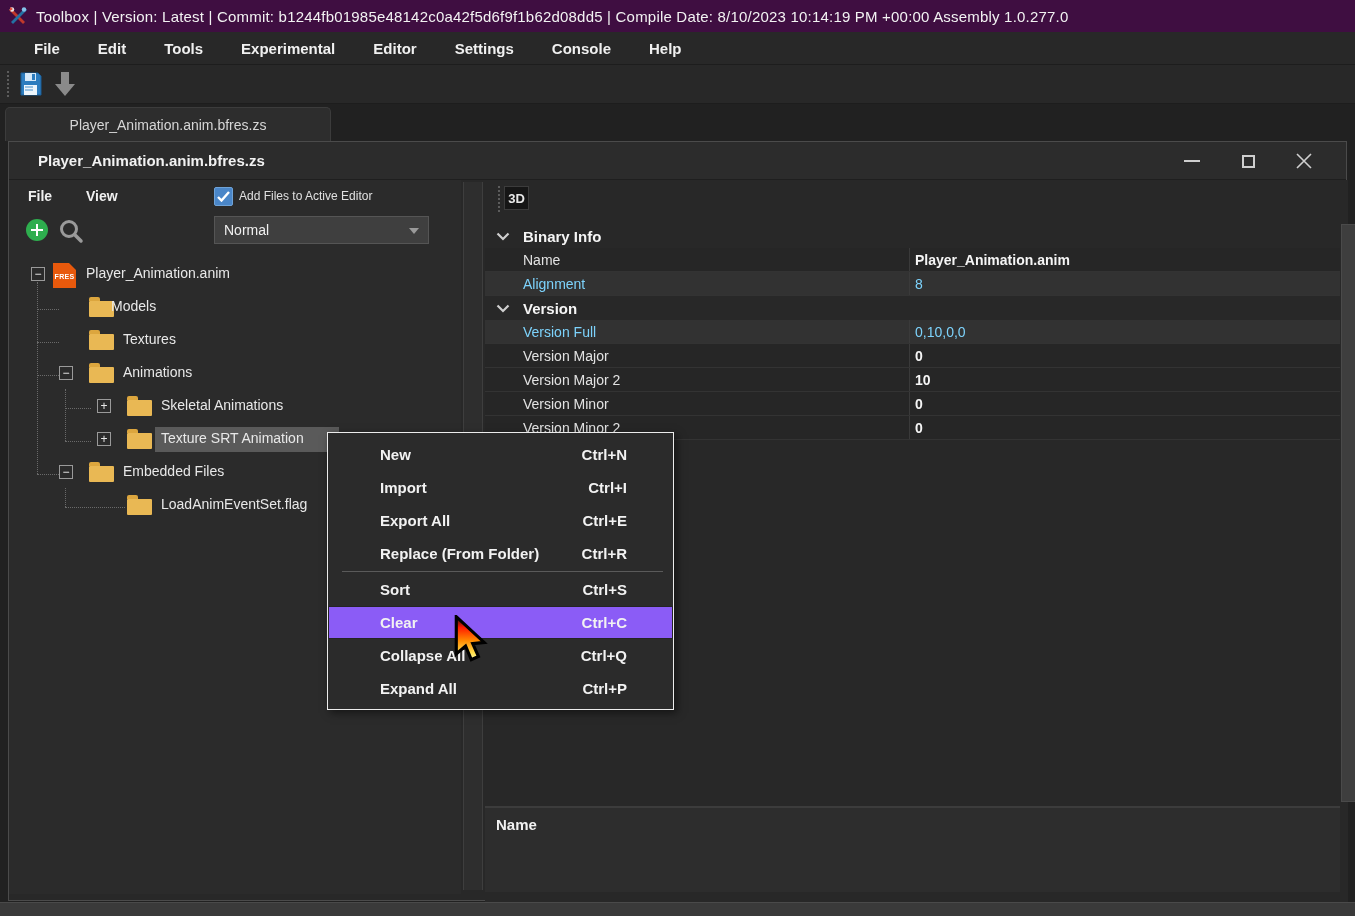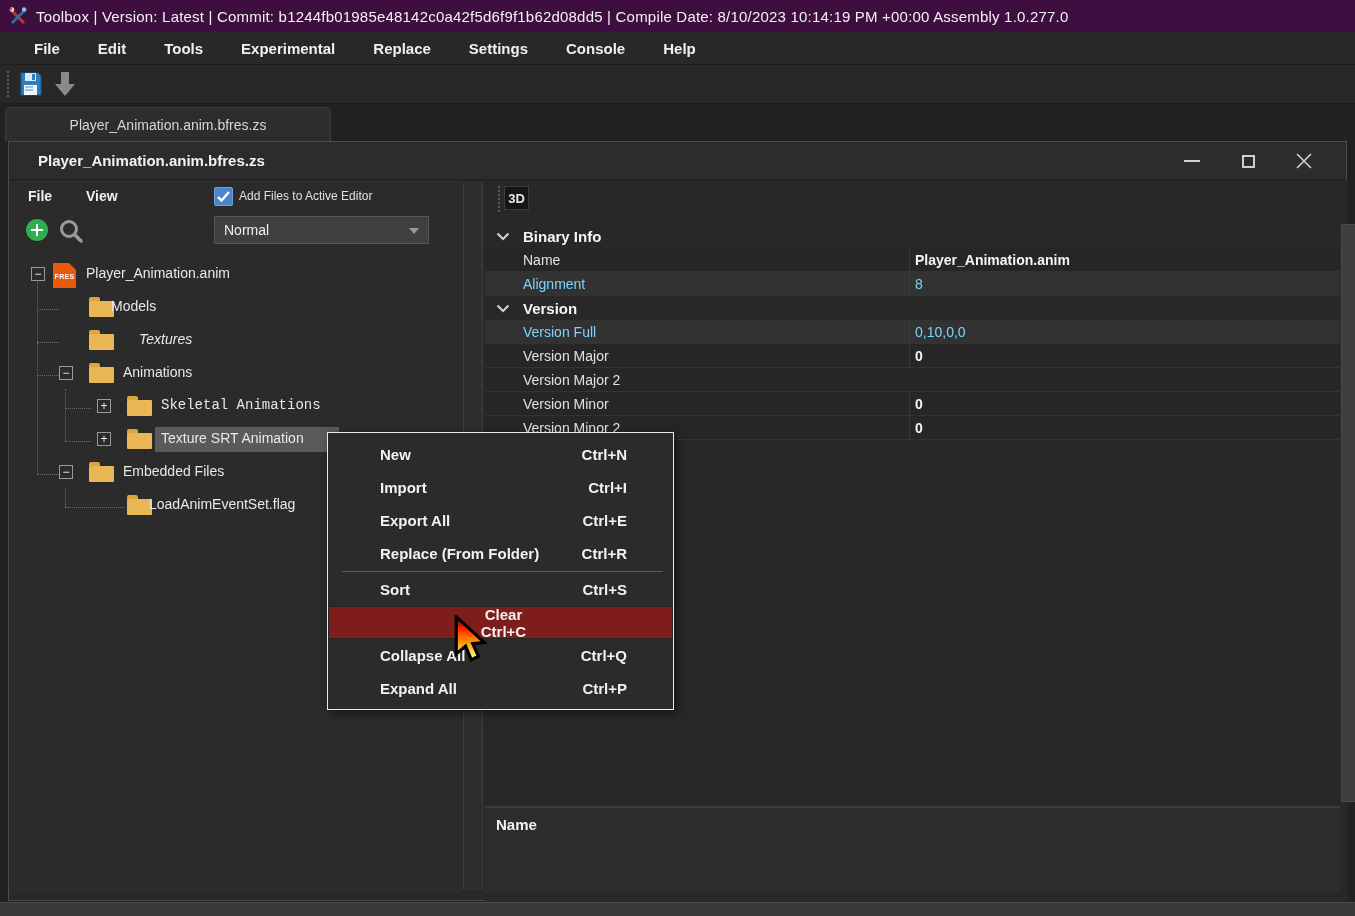--- a/index.html
+++ b/index.html
@@ -153,21 +153,21 @@
     position:absolute; left:327px; top:432px; width:347px; height:278px;
     background:#2b2b2b; border:1px solid #ececec; padding-top:5px; z-index:50;
     box-shadow: 3px 3px 8px rgba(0,0,0,.5);
   }
   .cm-item {
     position:relative; height:33px; display:flex; align-items:center;
     padding:0 46px 0 52px; justify-content:space-between;
   }
   .cm-item .cm-label { font-size:15px; font-weight:700; color:#f2f2f2;text-align:center; }
   .cm-item .cm-shortcut { font-size:15px; font-weight:700; color:#f2f2f2; }
-  .cm-item.highlighted { background:#7f1d1d; outline:1px solid #242424; outline-offset:-1px;flex-direction:column; }
+  .cm-item.highlighted { background:#8b5cf6; outline:1px solid #242424; outline-offset:-1px; }
   .cm-separator { height:1px; background:#5a5a5a; margin:1px 10px 1px 14px; }
   
   .cursor { position:absolute; left:452px; top:615px; width:40px; height:52px; z-index:99; }
 </style>
 </head>
 <body>
 
 <div id="screen">
 
   <div class="titlebar">
@@ -179,21 +179,21 @@
       <path d="M2 1 L5 3 L2 5 Z" fill="#e74c3c"></path>
     </svg>
     <span class="title-text">Toolbox | Version: Latest | Commit: b1244fb01985e48142c0a42f5d6f9f1b62d08dd5 | Compile Date: 8/10/2023 10:14:19 PM +00:00 Assembly 1.0.277.0</span>
   </div>
 
   <div class="menubar">
     <span class="menu-item">File</span>
     <span class="menu-item">Edit</span>
     <span class="menu-item">Tools</span>
     <span class="menu-item">Experimental</span>
-    <span class="menu-item">Replace</span>
+    <span class="menu-item">Editor</span>
     <span class="menu-item">Settings</span>
     <span class="menu-item">Console</span>
     <span class="menu-item">Help</span>
   </div>
 
   <div class="toolbar">
     <div class="grip"></div>
     <div class="tb-icon">
       <svg width="24" height="26" viewBox="0 0 24 26">
         <path d="M2 2 h17 l3 3 v19 h-20 z" fill="#2D7DBF" stroke="#1a5c94" stroke-width="1"></path>
@@ -286,37 +286,37 @@
           <span class="tree-label" style="left:77px;">Player_Animation.anim</span>
         </div>
 
         <div class="tree-row" style="top:33px;">
           <div class="folder" style="left:80px;"></div>
           <span class="tree-label" style="left:102px;">Models</span>
         </div>
 
         <div class="tree-row" style="top:66px;">
           <div class="folder" style="left:80px;"></div>
-          <span class="tree-label" style="left:130px;font-style:italic;">Textures</span>
+          <span class="tree-label" style="left:114px;">Textures</span>
         </div>
 
         <div class="tree-row" style="top:99px;">
           <div class="expander" style="left:50px;">
               <span>−</span>
             </div>
           <div class="folder" style="left:80px;"></div>
           <span class="tree-label" style="left:114px;">Animations</span>
         </div>
 
         <div class="tree-row" style="top:132px;">
           <div class="expander" style="left:88px;">
               <span>+</span>
             </div>
           <div class="folder" style="left:118px;"></div>
-          <span class="tree-label" style="left:152px;font-family:Liberation Mono, monospace;">Skeletal Animations</span>
+          <span class="tree-label" style="left:152px;">Skeletal Animations</span>
         </div>
 
         <div class="tree-row" style="top:165px;">
           <div class="tree-highlight"></div>
           <div class="expander" style="left:88px;">
               <span>+</span>
             </div>
           <div class="folder" style="left:118px;"></div>
           <span class="tree-label" style="left:152px;">Texture SRT Animation</span>
         </div>
@@ -324,21 +324,21 @@
         <div class="tree-row" style="top:198px;">
           <div class="expander" style="left:50px;">
               <span>−</span>
             </div>
           <div class="folder" style="left:80px;"></div>
           <span class="tree-label" style="left:114px;">Embedded Files</span>
         </div>
 
         <div class="tree-row" style="top:231px;">
           <div class="folder" style="left:118px;"></div>
-          <span class="tree-label" style="left:140px;">LoadAnimEventSet.flag</span>
+          <span class="tree-label" style="left:152px;">LoadAnimEventSet.flag</span>
         </div>
       </div>
     </div>
 
     <div class="splitter"></div>
 
     <div class="viewport-panel">
       <div class="vp-toolbar">
         <div class="grip" style="position:absolute; left:6px; top:2px;"></div>
         <div class="btn-3d">
@@ -372,20 +372,21 @@
         <div class="pg-row pg-prop readonly">
           <div class="pg-label">Version Full</div>
           <div class="pg-value">0,10,0,0</div>
         </div>
         <div class="pg-row pg-prop emphasis">
           <div class="pg-label">Version Major</div>
           <div class="pg-value">0</div>
         </div>
         <div class="pg-row pg-prop emphasis">
           <div class="pg-label">Version Major 2</div>
+          <div class="pg-value">10</div>
         </div>
         <div class="pg-row pg-prop emphasis">
           <div class="pg-label">Version Minor</div>
           <div class="pg-value">0</div>
         </div>
         <div class="pg-row pg-prop emphasis">
           <div class="pg-label">Version Minor 2</div>
           <div class="pg-value">0</div>
         </div>
       </div>

